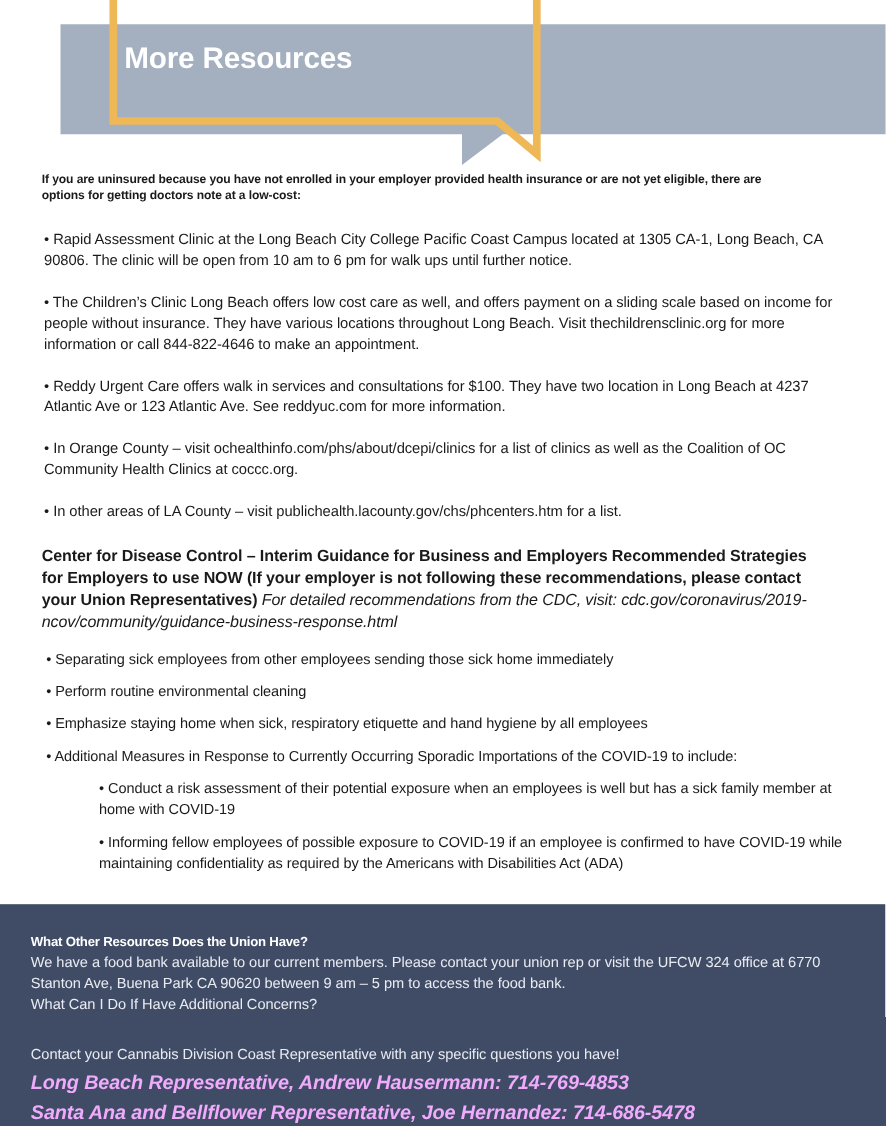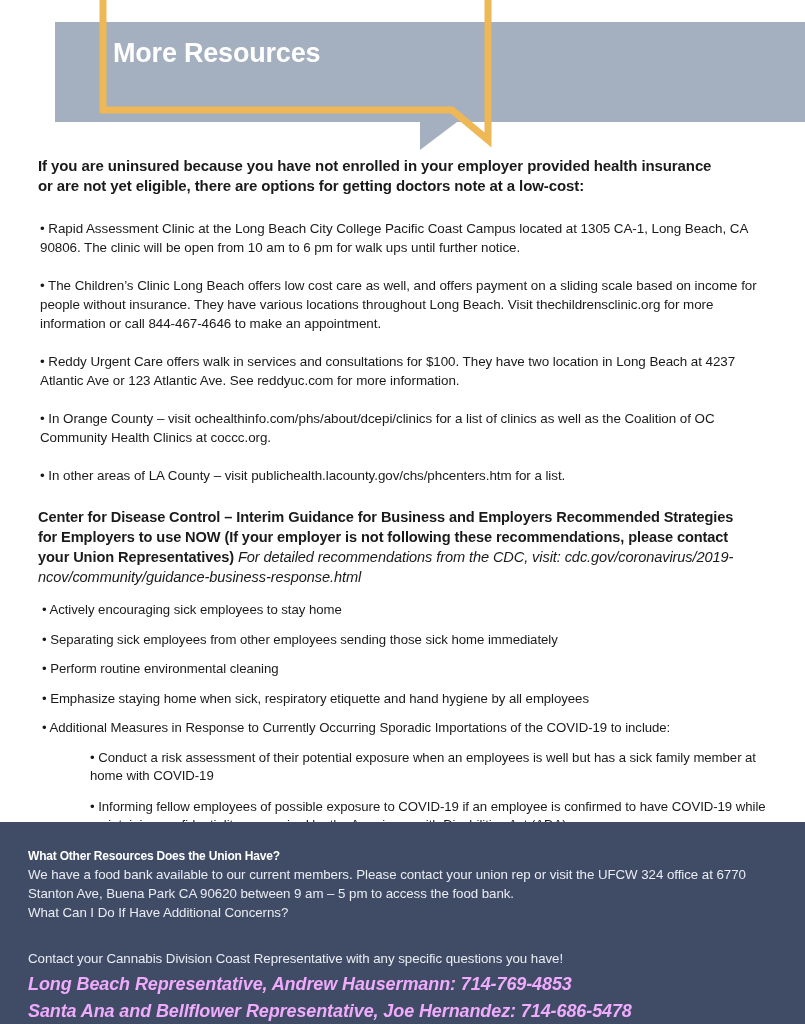--- a/index.html
+++ b/index.html
@@ -51,21 +51,21 @@
   
   .body-wrap {
     position: absolute;
     left: 0;
     top: 150px;
     width: 805px;
     padding: 0 38px 0 38px;
   }
 
   .lead-heading {
-    font-size: 15px;
+    font-size: 11px;
     font-weight: bold;
     line-height: 1.35;
     letter-spacing: -0.1px;
     margin: 0;
     padding-top: 6px;
     max-width: 680px;
   }
 
   .bullet-group {
     margin-top: 22px;
@@ -177,32 +177,31 @@
   </svg>
   <div class="header-title">More Resources</div>
 </div>
 
 <div class="body-wrap">
 
   <p class="lead-heading">If you are uninsured because you have not enrolled in your employer provided health insurance or are not yet eligible, there are options for getting doctors note at a low-cost:</p>
 
   <div class="bullet-group">
     <p class="bullet-para">•  Rapid Assessment Clinic at the Long Beach City College Pacific Coast Campus located at 1305 CA-1, Long Beach, CA 90806. The clinic will be open from 10 am to 6 pm for walk ups until further notice.</p>
-    <p class="bullet-para">• The Children’s Clinic Long Beach offers low cost care as well, and offers payment on a sliding scale based on income for people without insurance. They have various locations throughout Long Beach. Visit thechildrensclinic.org for more information or call 844-467-4646 to make an appointment.</p>
+    <p class="bullet-para">• The Children’s Clinic Long Beach offers low cost care as well, and offers payment on a sliding scale based on income for people without insurance. They have various locations throughout Long Beach. Visit thechildrensclinic.org for more information or call 844-822-4646 to make an appointment.</p>
     <p class="bullet-para">• Reddy Urgent Care offers walk in services and consultations for $100. They have two location in Long Beach at 4237 Atlantic Ave or 123 Atlantic Ave. See reddyuc.com for more information.</p>
     <p class="bullet-para">• In Orange County – visit ochealthinfo.com/phs/about/dcepi/clinics for a list of clinics as well as the Coalition of OC Community Health Clinics at coccc.org.</p>
     <p class="bullet-para">• In other areas of LA County – visit publichealth.lacounty.gov/chs/phcenters.htm for a list.</p>
   </div>
 
   <div class="cdc-block">
     <span class="cdc-bold">Center for Disease Control – Interim Guidance for Business and Employers Recommended Strategies for Employers to use NOW (If your employer is not following these recommendations, please contact your Union Representatives)</span><span class="cdc-italic"> For detailed recommendations from the CDC, visit: cdc.gov/coronavirus/2019-ncov/community/guidance-business-response.html</span>
   </div>
 
   <div class="cdc-list">
-    <p class="cdc-item">• Actively encouraging sick employees to stay home</p>
     <p class="cdc-item">• Separating sick employees from other employees sending those sick home immediately</p>
     <p class="cdc-item">• Perform routine environmental cleaning</p>
     <p class="cdc-item">• Emphasize staying home when sick, respiratory etiquette and hand hygiene by all employees</p>
     <p class="cdc-item">• Additional Measures in Response to Currently Occurring Sporadic Importations of the COVID-19 to include:</p>
     <p class="cdc-subitem">• Conduct a risk assessment of their potential exposure when an employees is well but has a sick  family member at home with COVID-19</p>
     <p class="cdc-subitem">• Informing fellow employees of possible exposure to COVID-19 if an employee is confirmed to have COVID-19 while maintaining confidentiality as required by the Americans with Disabilities Act (ADA)</p>
   </div>
 
 </div>
 

